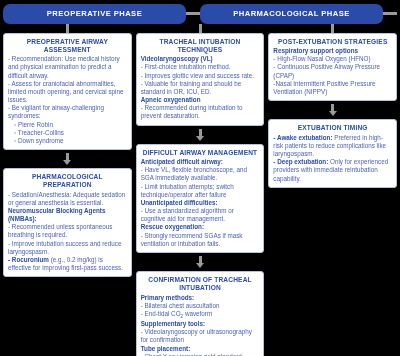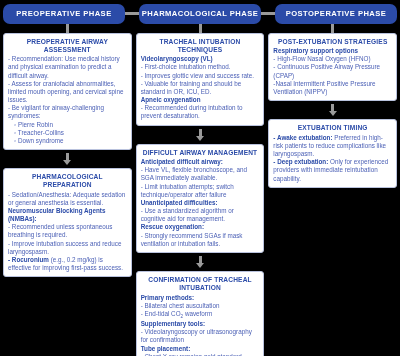--- a/index.html
+++ b/index.html
@@ -101,21 +101,20 @@
 </head>
 <body>
 
 <div class="diagram">
 
   <div class="phase-row">
     <div class="phase-pill">PREOPERATIVE PHASE</div>
     <div class="phase-link"></div>
     <div class="phase-pill">PHARMACOLOGICAL PHASE</div>
     <div class="phase-link"></div>
-    <div class="phase-pill">POSTOPERATIVE PHASE</div>
   </div>
 
   <div class="cols">
 
     <div class="col">
       <div class="stem"></div>
 
       <div class="card">
         <div class="card-title">PREOPERATIVE AIRWAY ASSESSMENT</div>
         <div class="item">- Recommendation: Use medical history and physical examination to predict a difficult airway.</div>

